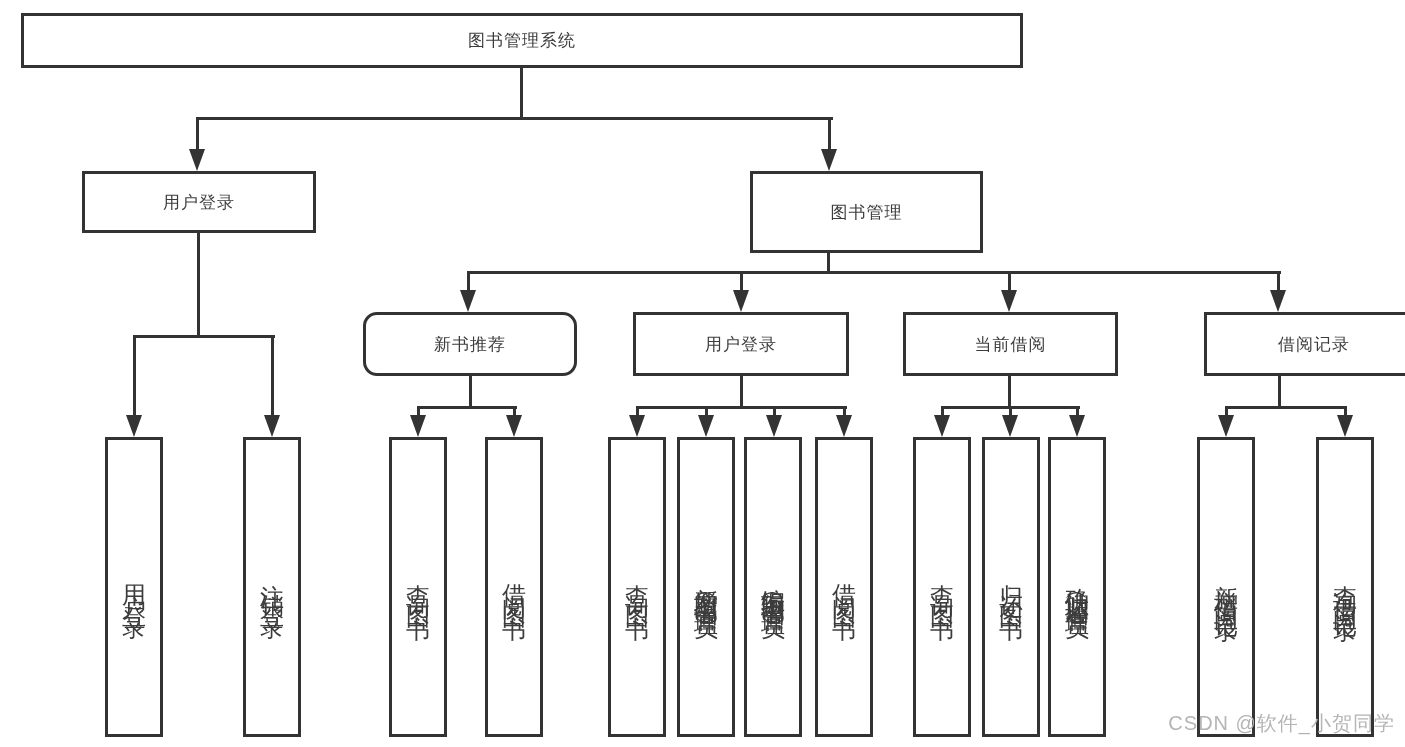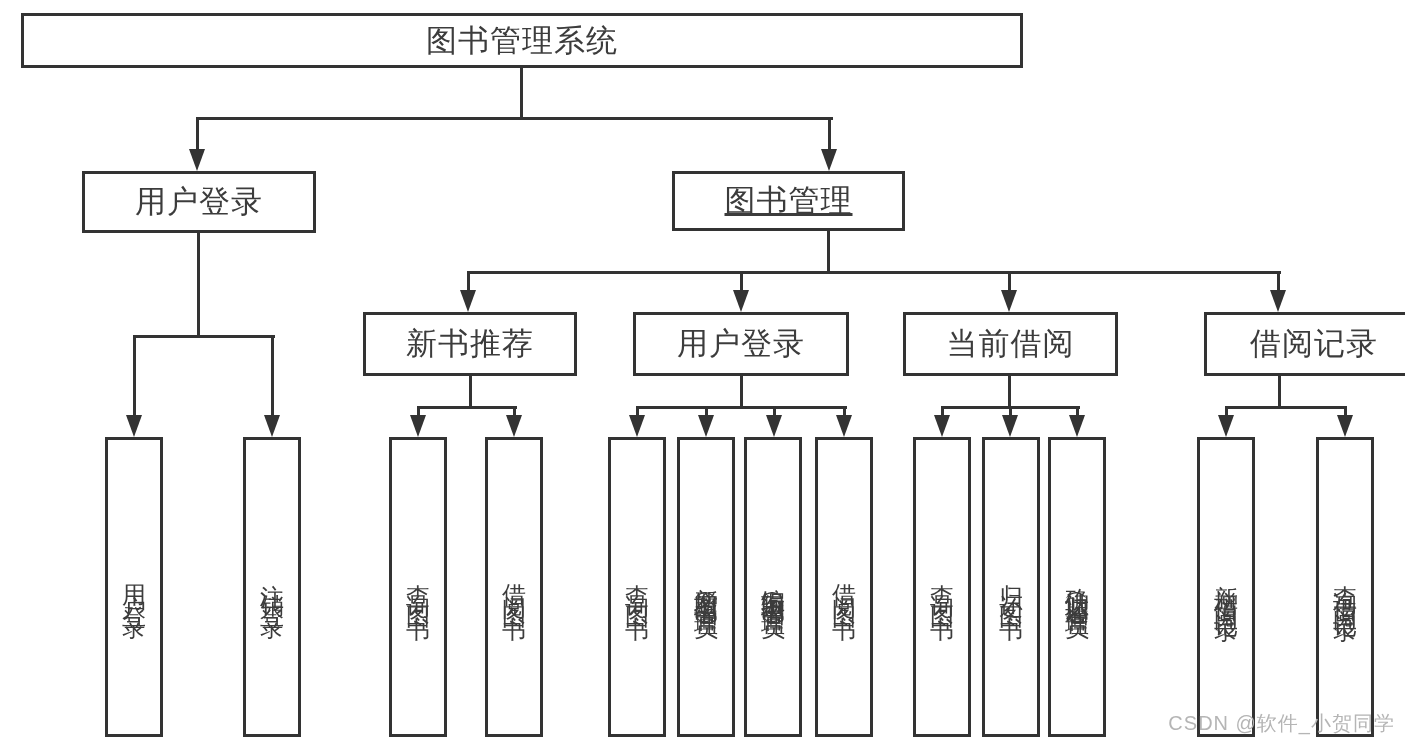--- a/index.html
+++ b/index.html
@@ -25,21 +25,21 @@
     box-sizing:border-box;
     border:3px solid var(--line);
     background:#ffffff;
     display:flex;
     align-items:center;
     justify-content:center;
     color:var(--text);
     text-align:center;
   }
   .box--h{
-    font-size:31px;
+    font-size:17px;
     letter-spacing:1px;
     white-space:nowrap;
   }
   .box--v{
     font-size:24px;
   }
   .box--v > span{
     writing-mode:vertical-rl;
     text-orientation:mixed;
     letter-spacing:11px;
@@ -131,25 +131,25 @@
   <div class="varrow" style="left:1218px;top:407px;height:30px;"></div>
   <div class="varrow" style="left:1337px;top:407px;height:30px;"></div>
 
   <div class="box box--h" style="left:21px;top:13px;width:1002px;height:55px;">
     <span>图书管理系统</span>
   </div>
 
   <div class="box box--h" style="left:82px;top:171px;width:234px;height:62px;">
     <span>用户登录</span>
   </div>
-  <div class="box box--h" style="left:672px;top:171px;width:233px;height:60px;text-decoration:underline;">
+  <div class="box box--h" style="left:750px;top:171px;width:233px;height:82px;">
     <span>图书管理</span>
   </div>
 
-  <div class="box box--h" style="left:363px;top:312px;width:214px;height:64px;">
+  <div class="box box--h" style="left:363px;top:312px;width:214px;height:64px;border-radius:14px;">
     <span>新书推荐</span>
   </div>
   <div class="box box--h" style="left:633px;top:312px;width:216px;height:64px;">
     <span>用户登录</span>
   </div>
   <div class="box box--h" style="left:903px;top:312px;width:215px;height:64px;align-items:center;">
     <span>当前借阅</span>
   </div>
   <div class="box box--h" style="left:1204px;top:312px;width:220px;height:64px;">
     <span>借阅记录</span>

